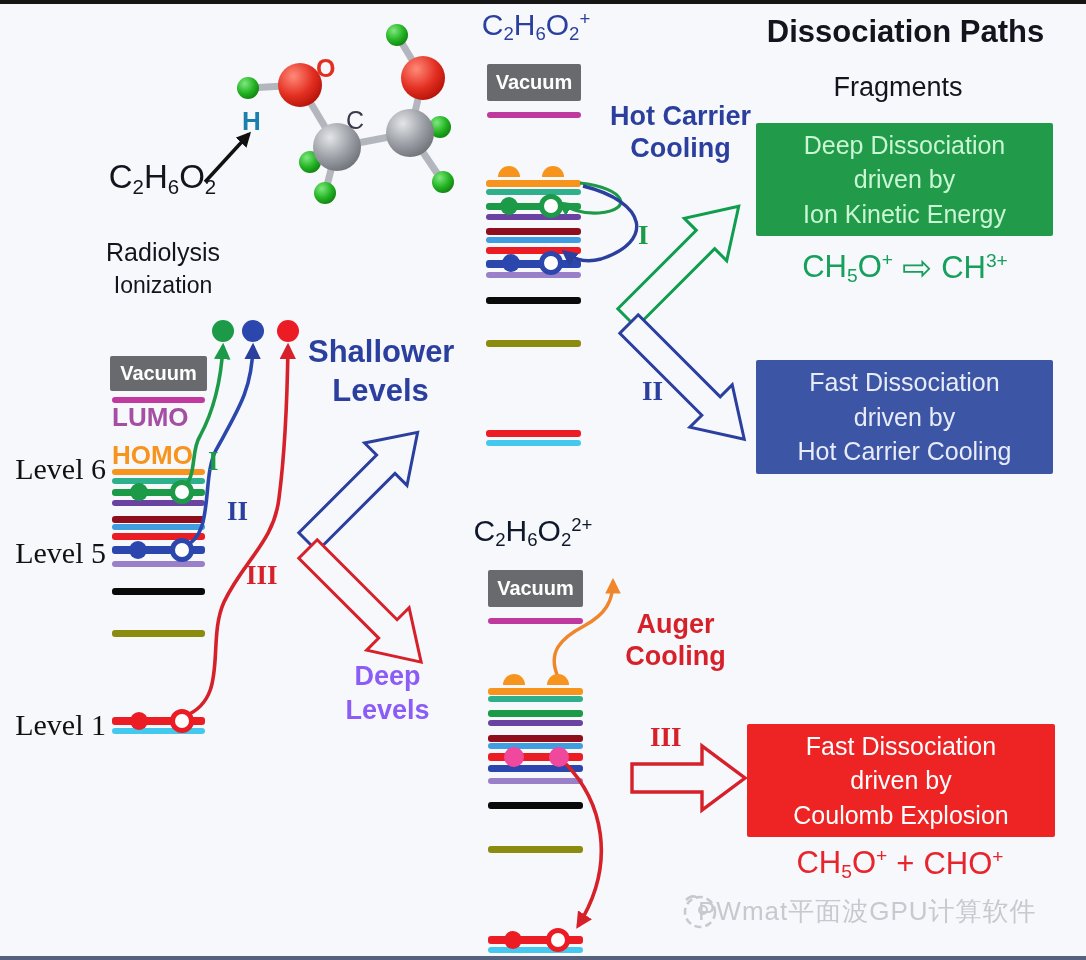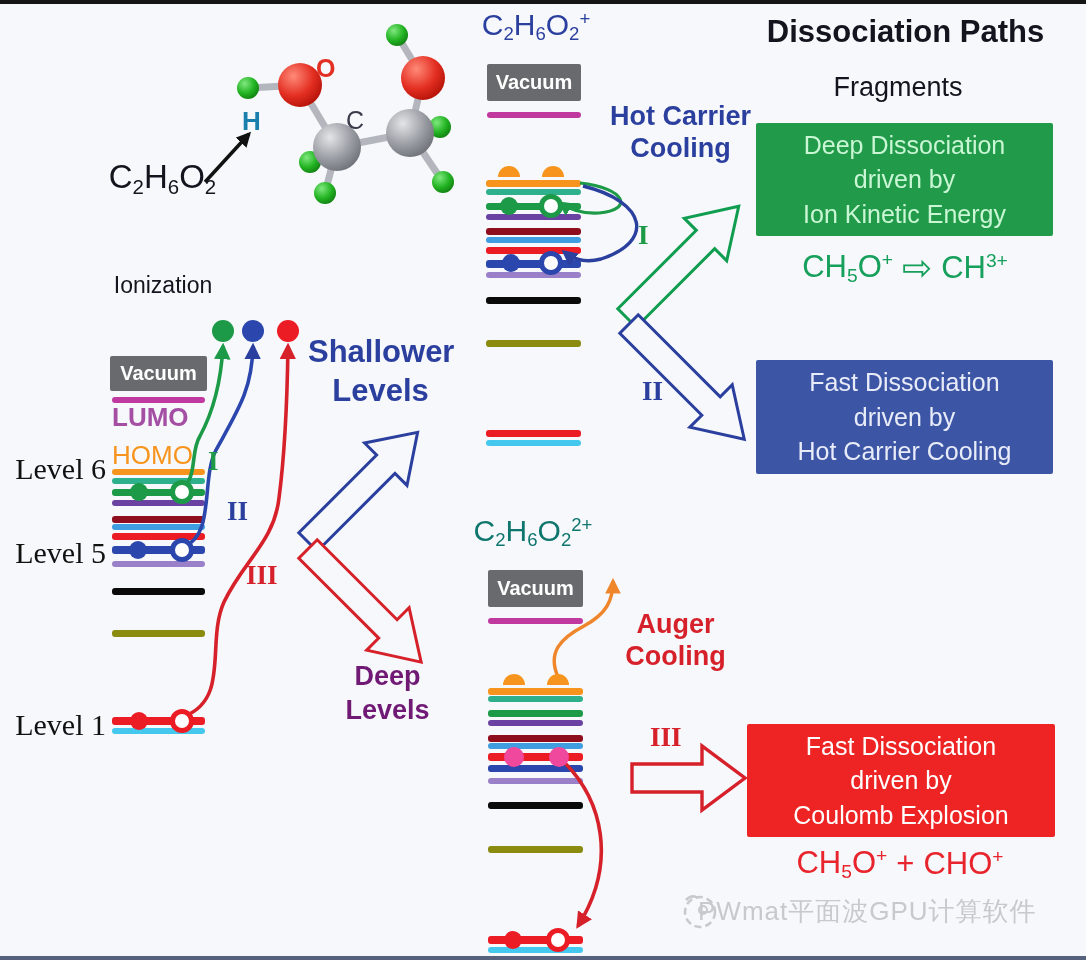--- a/index.html
+++ b/index.html
@@ -120,51 +120,52 @@
     <circle cx="75" cy="75" r="22" fill="url(#gRed)"></circle>
     <circle cx="198" cy="68" r="22" fill="url(#gRed)"></circle>
     <circle cx="112" cy="137" r="24" fill="url(#gGrey)"></circle>
     <circle cx="185" cy="123" r="24" fill="url(#gGrey)"></circle>
   </svg>
   <div class="abs txt" style="left:316px;top:54px;font-size:25px;font-weight:bold;color:#e32f22;">O</div>
   <div class="abs txt" style="left:346px;top:106px;font-size:25px;color:#3a3a4a;">C</div>
   <div class="abs txt" style="left:242px;top:106px;font-size:26px;font-weight:bold;color:#1b7fae;">H</div>
 
   <div class="abs txt ctr formula" style="left:100px;top:158px;width:125px;font-size:33px;color:#14141e;"><span>C</span><span class="sub">2</span><span>H</span><span class="sub">6</span><span>O</span><span class="sub">2</span></div>
+  <div class="abs txt ctr" style="left:88px;top:238px;width:150px;font-size:25px;color:#14141e;">Radiolysis</div>
   <div class="abs txt ctr" style="left:88px;top:272px;width:150px;font-size:23px;color:#14141e;">Ionization</div>
 
   <div class="abs vacuum-box" style="left:110px;top:356px;width:97px;height:35px;">
       <span>Vacuum</span>
     </div>
   <div class="abs mline" style="left:112px;top:397px;width:93px;height:6px;"></div>
   <div class="abs txt" style="left:112px;top:402px;font-size:26px;font-weight:bold;color:#a44fa3;">LUMO</div>
-  <div class="abs txt" style="left:112px;top:440px;font-size:26px;font-weight:normal;color:#f7941d;text-align:center;">HOMO</div>
+  <div class="abs txt" style="left:112px;top:440px;font-size:26px;font-weight:bold;color:#f7941d;text-align:center;">HOMO</div>
   <div class="abs txt serif" style="left:0;top:452px;width:106px;text-align:right;font-size:30px;color:#111;">Level 6</div>
   <div class="abs txt serif" style="left:0;top:536px;width:106px;text-align:right;font-size:30px;color:#111;">Level 5</div>
   <div class="abs txt serif" style="left:0;top:708px;width:106px;text-align:right;font-size:30px;color:#111;">Level 1</div>
   <div class="abs txt roman" style="left:208px;top:446px;color:#1c9a47;">I</div>
   <div class="abs txt roman" style="left:227px;top:496px;color:#2b3f9e;">II</div>
   <div class="abs txt roman" style="left:246px;top:560px;color:#d6212a;">III</div>
 
   <div class="abs txt ctr pre" style="left:308px;top:333px;width:145px;font-size:31px;font-weight:bold;color:#2b3f9e;line-height:1.25;">Shallower
 Levels</div>
-  <div class="abs txt ctr pre" style="left:330px;top:660px;width:115px;font-size:27px;font-weight:bold;color:#701a75;line-height:1.25;">Deep
+  <div class="abs txt ctr pre" style="left:330px;top:660px;width:115px;font-size:27px;font-weight:bold;color:#8b5cf6;line-height:1.25;">Deep
 Levels</div>
 
   <div class="abs txt ctr formula" style="left:466px;top:8px;width:140px;font-size:30px;color:#2b3f9e;"><span>C</span><span class="sub">2</span><span>H</span><span class="sub">6</span><span>O</span><span class="sub">2</span><span class="sup">+</span></div>
   <div class="abs vacuum-box" style="left:487px;top:64px;width:94px;height:37px;">
       <span>Vacuum</span>
     </div>
   <div class="abs mline" style="left:487px;top:112px;width:94px;height:6px;"></div>
   <div class="abs txt ctr pre" style="left:598px;top:100px;width:165px;font-size:27px;font-weight:bold;color:#2b3f9e;line-height:1.2;">Hot Carrier
 Cooling</div>
   <div class="abs txt roman" style="left:638px;top:220px;color:#1c9a47;">I</div>
   <div class="abs txt roman" style="left:642px;top:376px;color:#2b3f9e;">II</div>
 
-  <div class="abs txt ctr formula" style="left:458px;top:514px;width:150px;font-size:30px;color:#0f766e;"><span>C</span><span class="sub">2</span><span>H</span><span class="sub">6</span><span>O</span><span class="sub">2</span><span class="sup">2+</span></div>
+  <div class="abs txt ctr formula" style="left:458px;top:514px;width:150px;font-size:30px;color:#0f172a;"><span>C</span><span class="sub">2</span><span>H</span><span class="sub">6</span><span>O</span><span class="sub">2</span><span class="sup">2+</span></div>
   <div class="abs vacuum-box" style="left:488px;top:570px;width:95px;height:37px;">
       <span>Vacuum</span>
     </div>
   <div class="abs mline" style="left:488px;top:618px;width:95px;height:6px;"></div>
   <div class="abs txt ctr pre" style="left:618px;top:608px;width:115px;font-size:27px;font-weight:bold;color:#d6212a;line-height:1.2;">Auger
 Cooling</div>
   <div class="abs txt roman" style="left:650px;top:722px;color:#d6212a;">III</div>
 
   <div class="abs txt ctr" style="left:748px;top:14px;width:315px;font-size:31px;font-weight:600;color:#14141e;">Dissociation Paths</div>
   <div class="abs txt ctr" style="left:798px;top:72px;width:200px;font-size:27px;color:#14141e;">Fragments</div>

